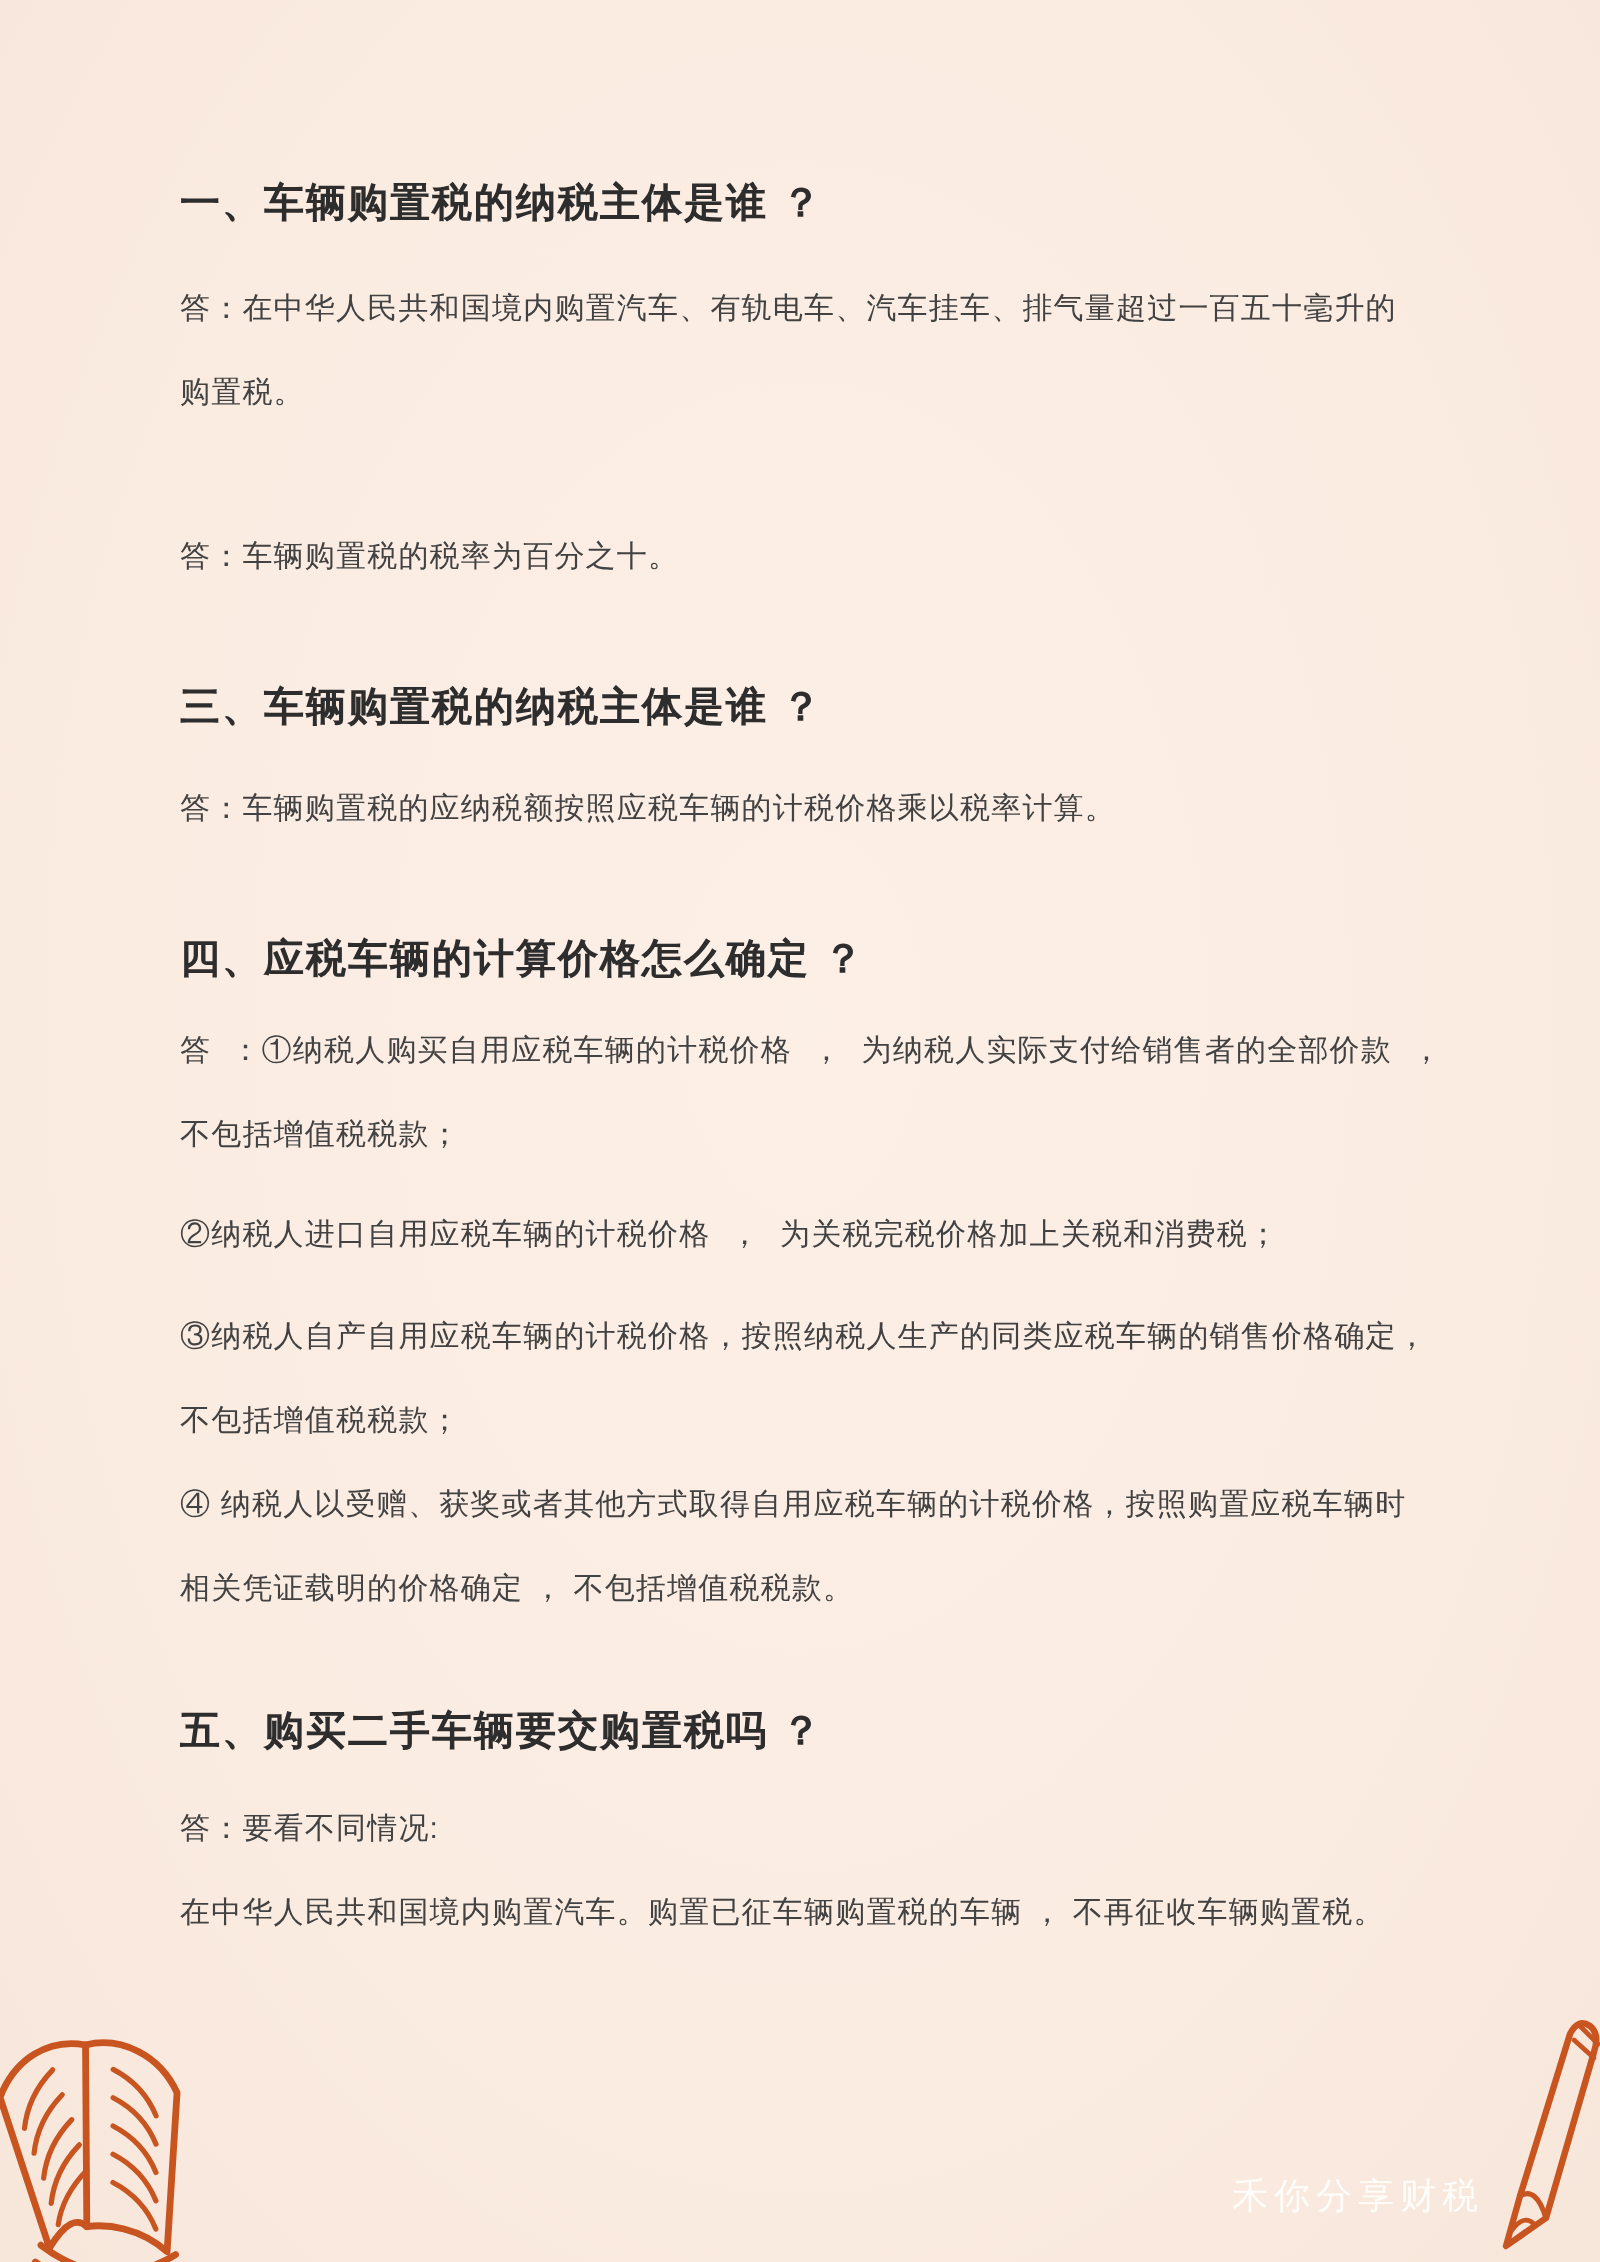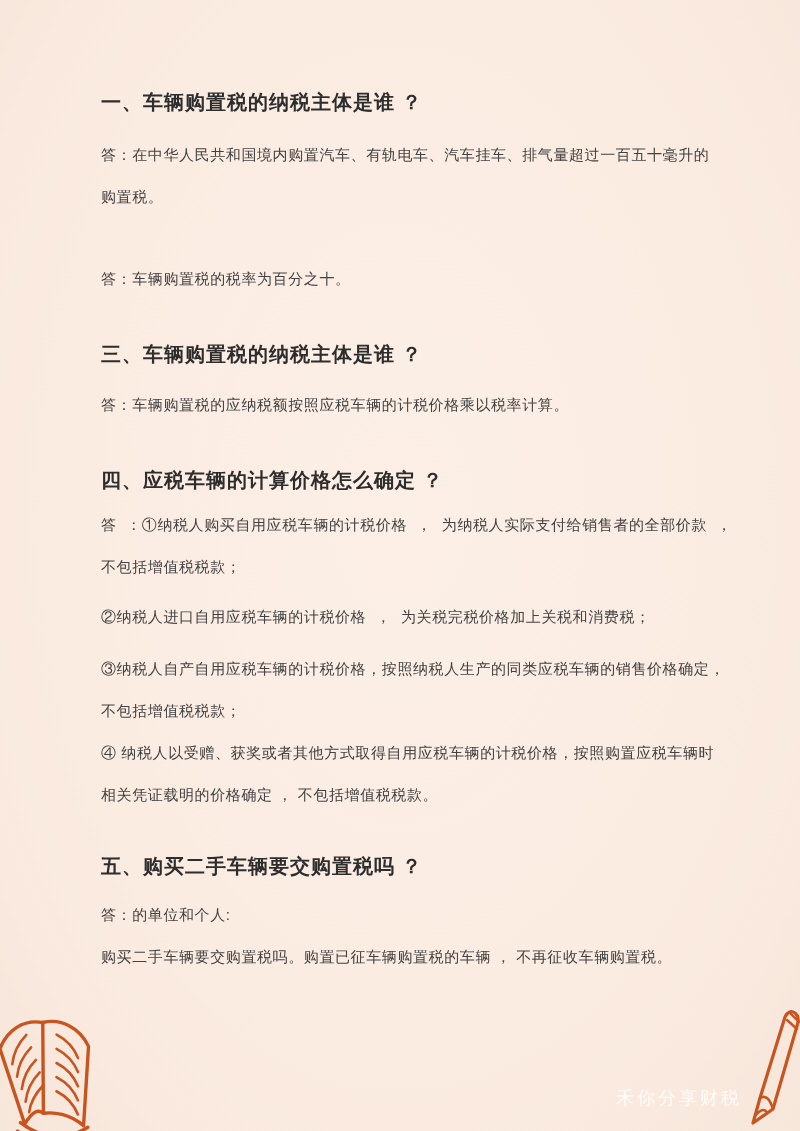--- a/index.html
+++ b/index.html
@@ -9,21 +9,21 @@
     background: #efe6df;
   }
   .page {
     position: relative;
     width: 800px; height: 1131px;
     background: radial-gradient(ellipse at 50% 45%, #fcefe6 0%, #fbece2 60%, #f7e6da 100%);
     overflow: hidden;
   }
   .content {
     position: absolute;
-    left: 101px; top: 88px;
+    left: 90px; top: 88px;
     width: 672px;
   }
   .q {
     font-size: 20px;
     font-weight: 700;
     color: #2d2d2d;
     line-height: 28px;
     letter-spacing: 1px;
     margin: 0;
   }
@@ -101,24 +101,24 @@
       </div>
       <div class="para">
         <div class="line">④ 纳税人以受赠、获奖或者其他方式取得自用应税车辆的计税价格，按照购置应税车辆时</div>
         <div class="line">相关凭证载明的价格确定 ， 不包括增值税税款。</div>
       </div>
     </section>
 
     <section class="s5">
       <h2 class="q">五、购买二手车辆要交购置税吗 ？</h2>
       <div class="para">
-        <div class="line">答：的单位和个人:</div>
+        <div class="line">答：要看不同情况:</div>
       </div>
       <div class="para">
-        <div class="line">购买二手车辆要交购置税吗。购置已征车辆购置税的车辆 ， 不再征收车辆购置税。</div>
+        <div class="line">在中华人民共和国境内购置汽车。购置已征车辆购置税的车辆 ， 不再征收车辆购置税。</div>
       </div>
     </section>
 
   </div>
 
   <svg class="sketch sketch-book" width="124" height="132" viewBox="0 0 124 132">
     <path stroke-width="3.4" d="M62,14 L50,104"></path>
     <path stroke-width="3.4" d="M62,14 C44,8 26,16 16,34 L30,112 C40,100 46,99 50,104"></path>
     <path stroke-width="3.4" d="M62,14 C80,12 98,24 104,44 L88,122 C76,108 60,104 50,104"></path>
     <path stroke-width="2.6" d="M44,24 Q30,35 26,51"></path>

